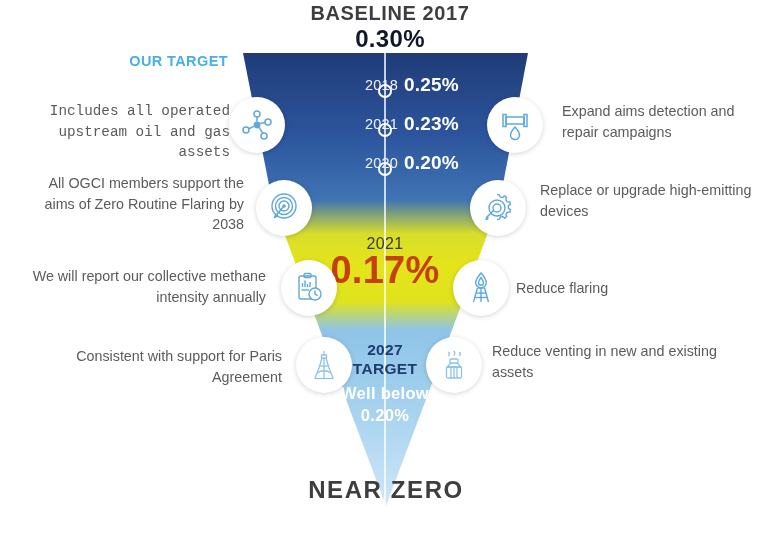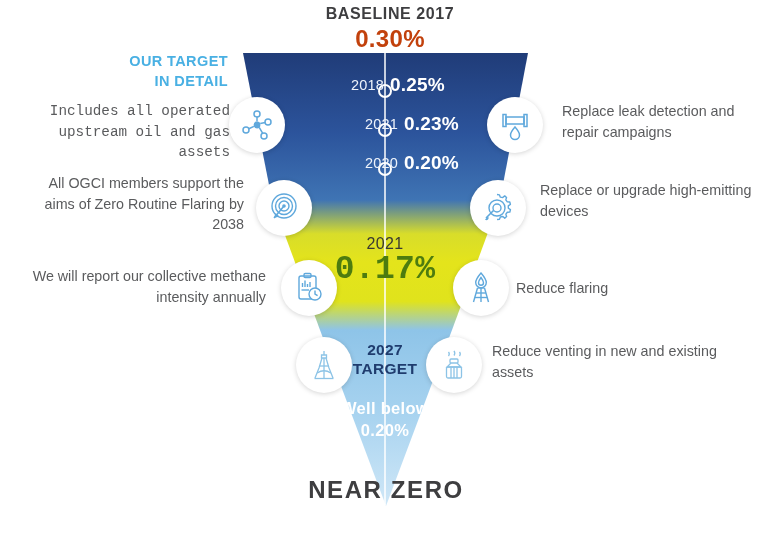--- a/index.html
+++ b/index.html
@@ -14,25 +14,25 @@
   .stage{position:absolute;left:0;top:0;width:768px;height:550px;}
 
   
   #funnel{position:absolute;left:0;top:0;width:768px;height:550px;z-index:1;}
 
   
   .baseline-block{
     position:absolute;left:284px;top:4px;width:212px;text-align:center;z-index:3;
   }
   .baseline-label{
-    font-size:16px;font-weight:bold;color:#3e3e40;letter-spacing:.6px;
+    font-size:20px;font-weight:bold;color:#3e3e40;letter-spacing:.6px;
     line-height:19px;
   }
   .baseline-value{
-    font-size:24px;font-weight:bold;color:#c2410c;letter-spacing:.3px;
+    font-size:24px;font-weight:bold;color:#0f172a;letter-spacing:.3px;
     line-height:29px;margin-top:1px;
   }
 
   .col-head{
     position:absolute;z-index:3;font-size:14.5px;font-weight:bold;
     color:#49b0e3;letter-spacing:.4px;line-height:19.5px;
   }
   .col-head.left{left:0;top:52px;width:228px;text-align:right;}
   .col-head.right{left:556px;top:52px;width:212px;text-align:left;}
 
@@ -80,30 +80,30 @@
   .yr-value{
     position:absolute;left:0;top:0;font-size:19px;font-weight:bold;color:#ffffff;
     line-height:22px;letter-spacing:.2px;
   }
 
   
   .c2021{
     position:absolute;left:310px;top:234px;width:150px;text-align:center;z-index:3;
   }
   .c2021 .yr{font-size:16px;color:#3a3a32;line-height:20px;letter-spacing:.3px;}
-  .c2021 .val{font-size:33px;font-weight:bold;color:#4d7c0f;line-height:34px;
-               letter-spacing:.3px;margin-top:-1px;font-family:Liberation Mono, monospace;}
+  .c2021 .val{font-size:38px;font-weight:bold;color:#c2410c;line-height:34px;
+               letter-spacing:.3px;margin-top:-1px;}
 
   .c2025{
     position:absolute;left:337px;top:341px;width:96px;text-align:center;z-index:3;
   }
   .c2025 .t1{font-size:15.5px;font-weight:bold;color:#1f3c6e;line-height:18.5px;
              letter-spacing:.3px;}
   .c2025 .t2{font-size:16.5px;font-weight:bold;color:#ffffff;line-height:21.5px;
-             letter-spacing:.3px;margin-top:20px;}
+             letter-spacing:.3px;margin-top:5px;}
 
   .nearzero{
     position:absolute;left:284px;top:475px;width:204px;text-align:center;z-index:3;
     font-size:24px;font-weight:bold;color:#3e3e40;letter-spacing:1.6px;line-height:30px;
   }
 </style>
 </head>
 <body>
 
 <div class="stage">
@@ -136,28 +136,28 @@
     <polygon points="320,330 452,330 386,506 386,506" fill="url(#gradBot)"></polygon>
   </svg>
 
   <div class="baseline-block">
     <div class="baseline-label">BASELINE 2017</div>
     <div class="baseline-value">0.30%</div>
   </div>
 
   <div class="col-head left">
     <div>OUR TARGET</div>
-    <div>IN DETAIL</div>
   </div>
 
   <div class="note left n-l1">Includes all operated upstream oil and gas assets</div>
   <div class="note left n-l2">All OGCI members support the aims of Zero Routine Flaring by 2038</div>
   <div class="note left n-l3">We will report our collective methane intensity annually</div>
-
-  <div class="note right n-r1">Replace leak detection and repair campaigns</div>
+  <div class="note left n-l4">Consistent with support for Paris Agreement</div>
+
+  <div class="note right n-r1">Expand aims detection and repair campaigns</div>
   <div class="note right n-r2">Replace or upgrade high-emitting devices</div>
   <div class="note right n-r3">Reduce flaring</div>
   <div class="note right n-r4">Reduce venting in new and existing assets</div>
 
   <div class="bubble" style="left:229px;top:97px;">
     <svg width="34" height="34" viewBox="0 0 34 34" fill="none" stroke="#5fa8dc" stroke-width="1.5">
       <circle cx="17" cy="17" r="3.4" fill="#5fa8dc" stroke="none"></circle>
       <circle cx="17" cy="6" r="3"></circle>
       <circle cx="28" cy="14" r="3"></circle>
       <circle cx="24" cy="28" r="3"></circle>
@@ -251,21 +251,21 @@
     </svg>
   </div>
 
   <div class="timeline">
     <div class="tl-line"></div>
     <div class="tl-dot" style="top:31px;"></div>
     <div class="tl-dot" style="top:70px;"></div>
     <div class="tl-dot" style="top:109px;"></div>
   </div>
 
-  <div class="yr-row" style="left:316px;top:74px;width:130px;">
+  <div class="yr-row" style="left:330px;top:74px;width:130px;">
     <div class="yr-label" style="right:62px;">2018</div>
     <div class="yr-value" style="left:74px;">0.25%</div>
   </div>
   <div class="yr-row" style="left:330px;top:113px;width:130px;">
     <div class="yr-label" style="right:62px;">2021</div>
     <div class="yr-value" style="left:74px;">0.23%</div>
   </div>
   <div class="yr-row" style="left:330px;top:152px;width:130px;">
     <div class="yr-label" style="right:62px;">2020</div>
     <div class="yr-value" style="left:74px;">0.20%</div>

